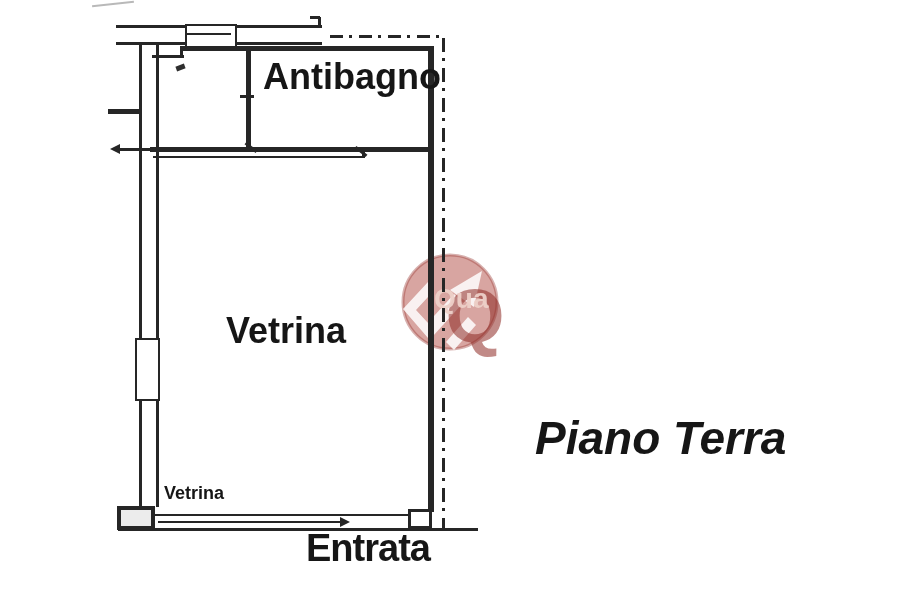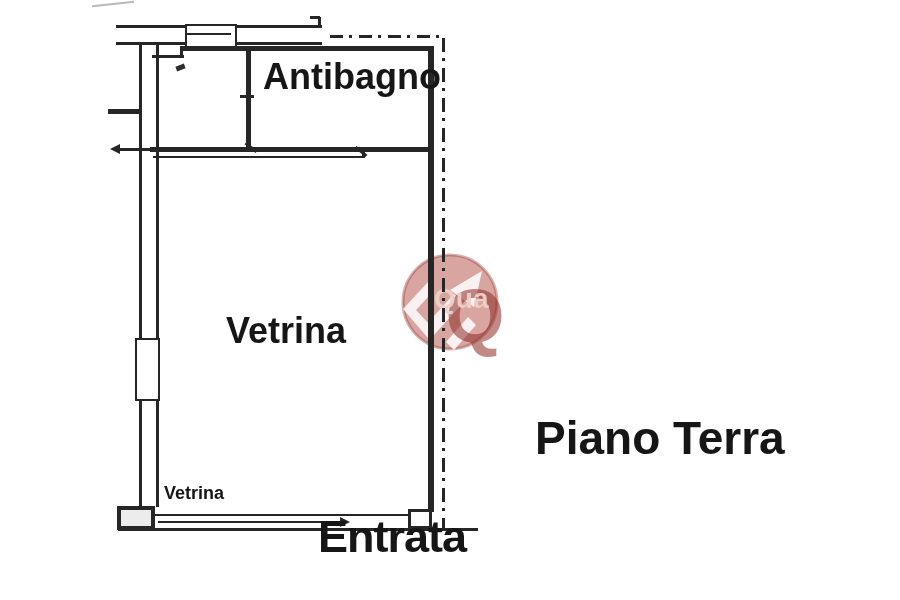--- a/index.html
+++ b/index.html
@@ -14,22 +14,22 @@
   .hdashdot{position:absolute;height:3px;background:repeating-linear-gradient(90deg,#262626 0 13px,transparent 13px 19px,#262626 19px 22px,transparent 22px 29px);}
   .vdashdot{position:absolute;width:3px;background:repeating-linear-gradient(180deg,#262626 0 14px,transparent 14px 20px,#262626 20px 23px,transparent 23px 30px);}
   .tick{position:absolute;width:14px;height:3px;background:#262626;transform:rotate(38deg);}
   .arrow-right{position:absolute;width:0;height:0;border-top:5px solid transparent;border-bottom:5px solid transparent;border-left:10px solid #262626;}
   .arrow-left{position:absolute;width:0;height:0;border-top:5px solid transparent;border-bottom:5px solid transparent;border-right:10px solid #262626;}
   .lbl{position:absolute;font-weight:700;color:#161616;white-space:nowrap;line-height:1.05;}
   .lbl-wc{left:162px;top:92px;font-size:34px;}
   .lbl-antibagno{left:255px;top:58px;font-size:36px;margin-left:8px;}
   .lbl-negozio{left:226px;top:312px;font-size:36px;}
   .lbl-vetrina{left:164px;top:484px;font-size:18px;}
-  .lbl-entrata{left:306px;top:513px;font-size:45px;letter-spacing:-1px;margin-left:12px;}
-  .lbl-title{left:535px;top:414px;font-size:46px;letter-spacing:0px;}
+  .lbl-entrata{left:306px;top:529px;font-size:38px;letter-spacing:-1px;}
+  .lbl-title{left:535px;top:414px;font-size:46px;letter-spacing:0px;font-style:italic;}
   .pier{position:absolute;border:4px solid #262626;background:#ececec;}
   .pier2{position:absolute;border:3px solid #262626;background:#ffffff;}
   .artifact{position:absolute;}
   svg text{font-family:"Liberation Sans",sans-serif;}
 </style>
 </head>
 <body>
 
 <div id="canvas">
 

